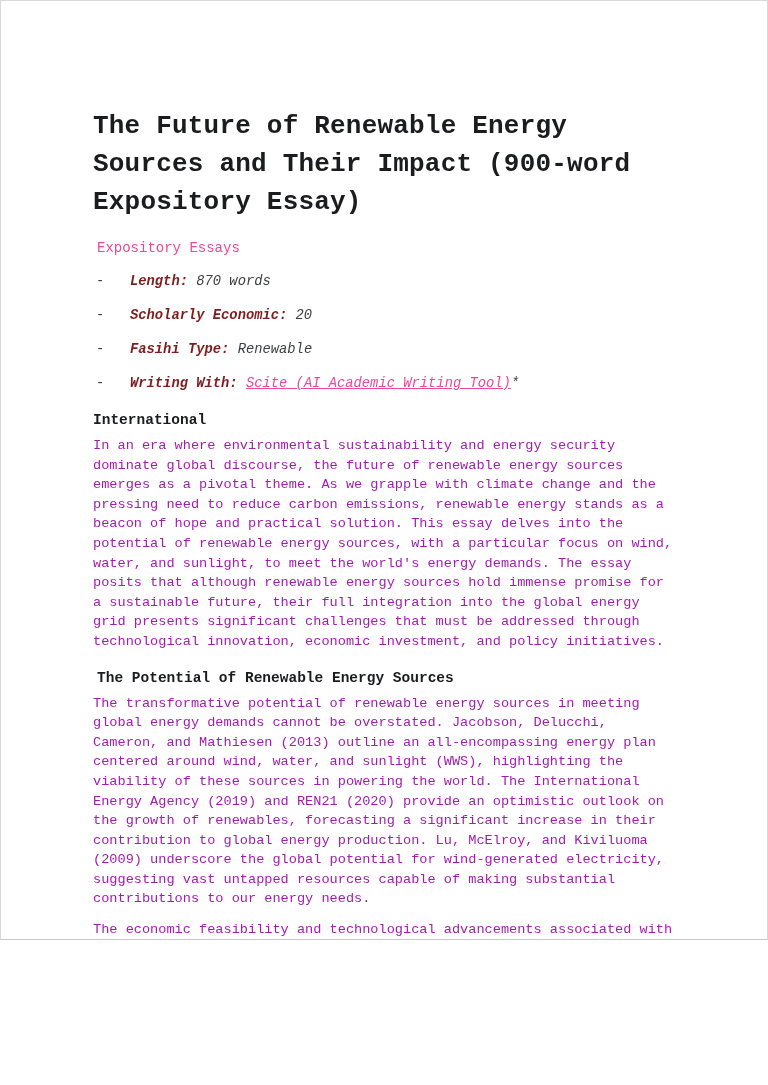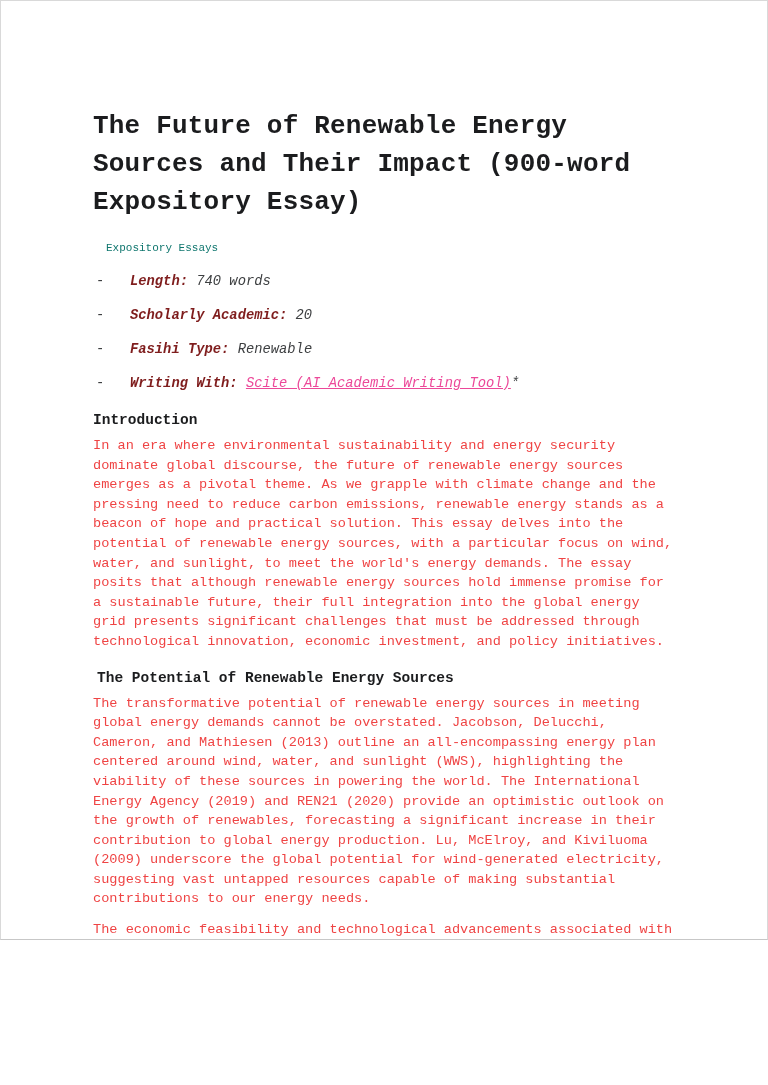--- a/index.html
+++ b/index.html
@@ -23,24 +23,24 @@
 
   h1.doc-title {
     font-size: 26px;
     line-height: 38px;
     font-weight: 700;
     color: #1b1c1e;
     margin: 0 0 17px 0;
     letter-spacing: 0.2px;
   }
   .doc-subtitle {
-    font-size: 11px;
+    font-size: 14px;
     line-height: 20px;
-    color: #0f766e;
-    margin: 0 0 14px 13px;
+    color: #ec4899;
+    margin: 0 0 14px 4px;
   }
 
   ul.meta-list { list-style: none; margin: 0; padding: 0; }
   ul.meta-list li {
     position: relative;
     padding-left: 37px;
     margin: 0 0 14px 0;
     font-size: 13.8px;
     line-height: 20px;
     color: #3d3f41;
@@ -67,60 +67,60 @@
     font-size: 14.5px;
     line-height: 20px;
     font-weight: 700;
     color: #1b1c1e;
     margin: 16px 0 6px 0;
   }
   h2.section-heading.indent-sm { padding-left: 4px; }
   p.section-body {
     font-size: 13.6px;
     line-height: 19.6px;
-    color: #ef4444;
+    color: #a21caf;
     margin: 0 0 11px 0;
   }
 </style>
 </head>
 <body>
 
 <div class="page">
   <div class="doc">
     <div class="doc-inner">
 
       <h1 class="doc-title">The Future of Renewable Energy Sources and Their Impact (900-word Expository Essay)</h1>
 
       <div class="doc-subtitle">Expository Essays</div>
 
       <ul class="meta-list">
         <li>
           <span class="dash">-</span>
           <span class="meta-label">Length:</span>
-          <span class="meta-value">740 words</span>
+          <span class="meta-value">870 words</span>
         </li>
         <li>
           <span class="dash">-</span>
-          <span class="meta-label">Scholarly Academic:</span>
+          <span class="meta-label">Scholarly Economic:</span>
           <span class="meta-value">20</span>
         </li>
         <li>
           <span class="dash">-</span>
           <span class="meta-label">Fasihi Type:</span>
           <span class="meta-value">Renewable</span>
         </li>
         <li>
           <span class="dash">-</span>
           <span class="meta-label">Writing With:</span>
           <a class="doc-link" href="#">Scite (AI Academic Writing Tool)</a><span class="link-suffix">*</span>
         </li>
       </ul>
 
       <section>
-        <h2 class="section-heading">Introduction</h2>
+        <h2 class="section-heading">International</h2>
         <p class="section-body">In an era where environmental sustainability and energy security dominate global discourse, the future of renewable energy sources emerges as a pivotal theme. As we grapple with climate change and the pressing need to reduce carbon emissions, renewable energy stands as a beacon of hope and practical solution. This essay delves into the potential of renewable energy sources, with a particular focus on wind, water, and sunlight, to meet the world's energy demands. The essay posits that although renewable energy sources hold immense promise for a sustainable future, their full integration into the global energy grid presents significant challenges that must be addressed through technological innovation, economic investment, and policy initiatives.</p>
       </section>
 
       <section>
         <h2 class="section-heading indent-sm">The Potential of Renewable Energy Sources</h2>
         <p class="section-body">The transformative potential of renewable energy sources in meeting global energy demands cannot be overstated. Jacobson, Delucchi, Cameron, and Mathiesen (2013) outline an all-encompassing energy plan centered around wind, water, and sunlight (WWS), highlighting the viability of these sources in powering the world. The International Energy Agency (2019) and REN21 (2020) provide an optimistic outlook on the growth of renewables, forecasting a significant increase in their contribution to global energy production. Lu, McElroy, and Kiviluoma (2009) underscore the global potential for wind-generated electricity, suggesting vast untapped resources capable of making substantial contributions to our energy needs.</p>
       </section>
 
       <section>
         <p class="section-body">The economic feasibility and technological advancements associated with renewable energy are crucial for their widespread adoption. The International Renewable Energy Agency (2019) presents a roadmap to 2050, emphasizing the need for economic restructuring to accommodate the shift towards renewable sources. Zhai, Rubin, and Versteeg (2010) discuss the advancements in energy storage technologies, a critical component in managing the intermittent nature of renewable sources like wind and solar. Fasihi and Breyer (2017) provide a techno-economic assessment of solar photovoltaic systems, demonstrating their increasing cost-effectiveness for residential energy demand.</p>

